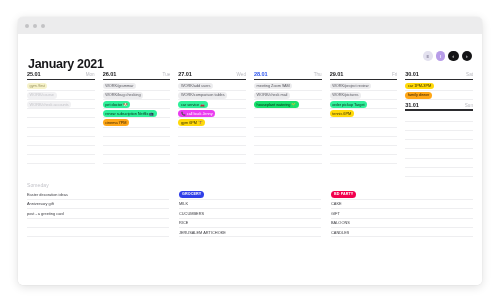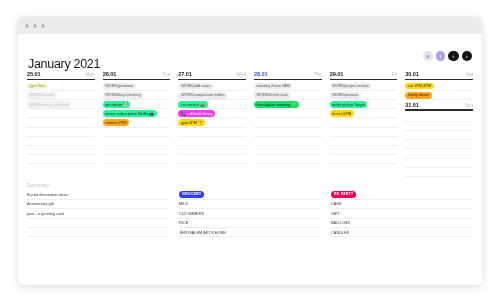--- a/index.html
+++ b/index.html
@@ -60,21 +60,21 @@
   
   .apphead {
     display: flex;
     align-items: center;
     justify-content: space-between;
     padding: 10px 1px 0 1px;
     height: 34px;
   }
   .month-title {
     font-size: 12.5px;
-    font-weight: normal;
+    font-weight: bold;
     letter-spacing: -0.3px;
     color: #17171a;
     margin-top: 16px;
   }
   .head-ctrls { display: flex; align-items: center; gap: 3px; }
   .avatar {
     width: 9.5px; height: 9.5px;
     border-radius: 50%;
     font-size: 4px;
     color: #ffffff;

